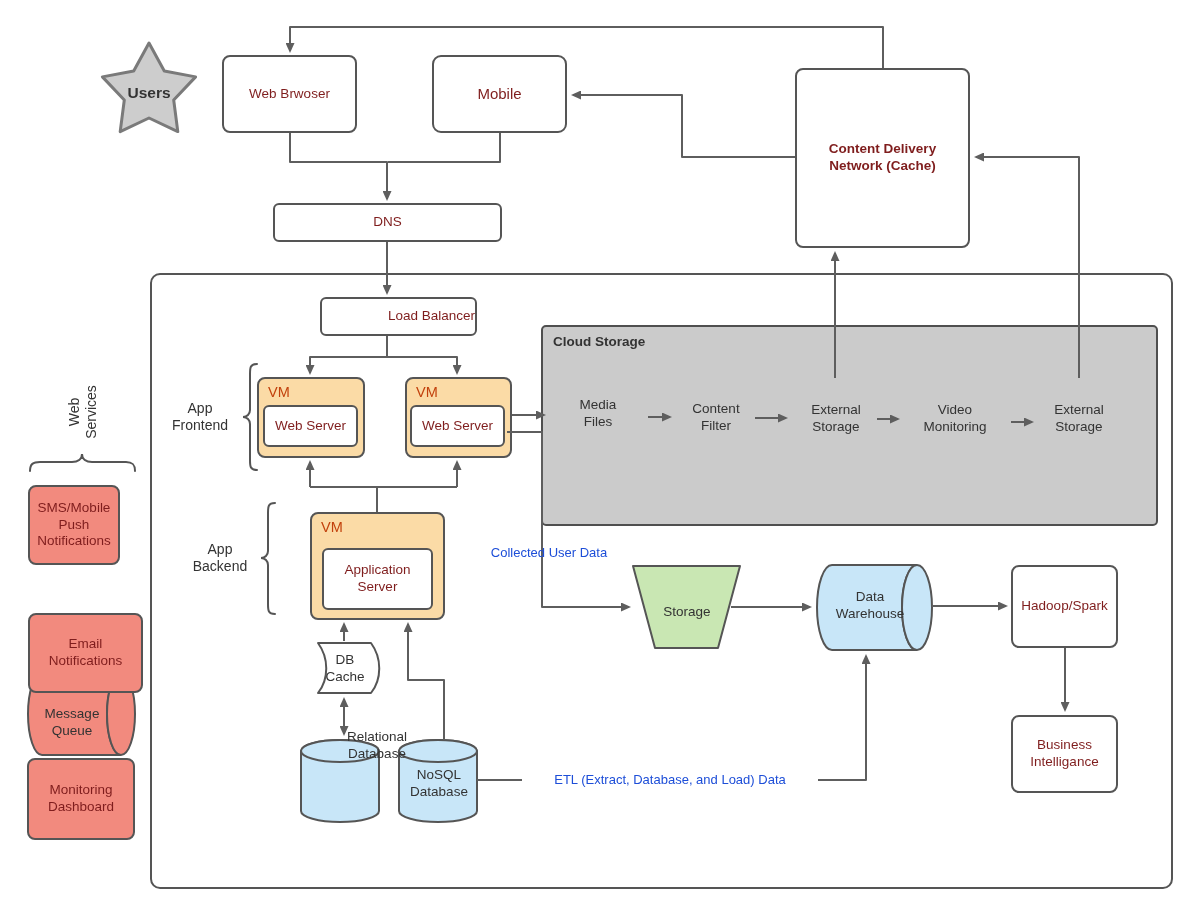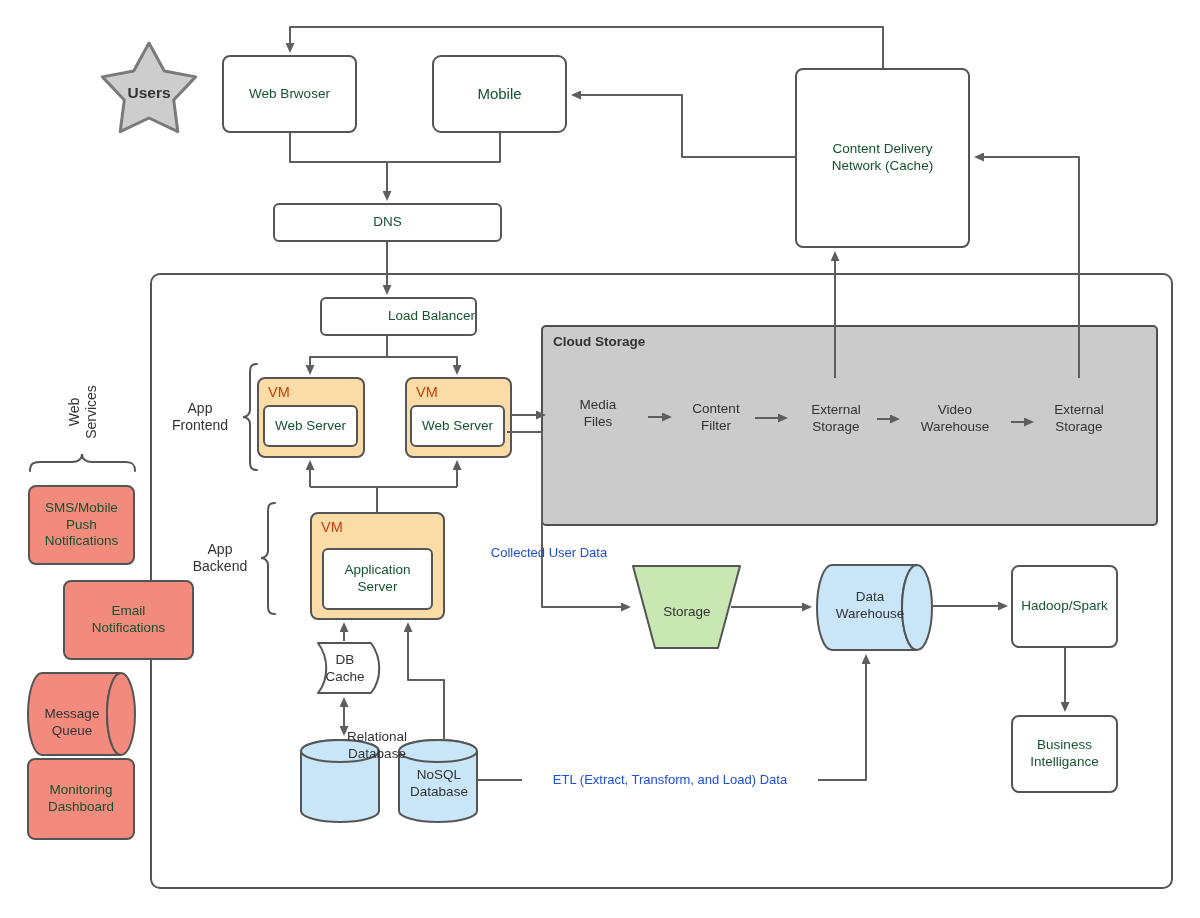--- a/index.html
+++ b/index.html
@@ -3,21 +3,21 @@
 <meta charset="utf-8">
 <style>
   html,body{margin:0;padding:0;background:#ffffff;}
   #canvas{position:relative;width:1200px;height:918px;background:#ffffff;overflow:hidden;
           font-family:"Liberation Sans",sans-serif;color:#333333;}
   svg{position:absolute;left:0;top:0;}
   #shapes{z-index:1;}
   #connectors{z-index:3;pointer-events:none;}
   .n{position:absolute;box-sizing:border-box;background:#ffffff;border:2px solid #555555;
      border-radius:8px;display:flex;align-items:center;justify-content:center;z-index:2;}
-  .n .lbl{font-size:13.5px;line-height:1.25;text-align:center;color:#14532d;}
+  .n .lbl{font-size:13.5px;line-height:1.25;text-align:center;color:#7f1d1d;}
   .orange{background:#FBDBA6;}
   .red{background:#F28A7E;}
   .boundary{background:transparent;border-radius:10px;z-index:1;}
   .cloud{background:#CBCBCB;border-color:#4F4F4F;border-radius:5px;z-index:1;}
   .txt{position:absolute;z-index:4;font-size:13.5px;line-height:1.25;text-align:center;
        display:flex;align-items:center;justify-content:center;color:#333333;}
   .vm-tag{position:absolute;left:9px;top:5px;font-size:14.5px;color:#c2410c;z-index:2;}
   .bold{font-weight:bold;}
   .rot{transform:rotate(-90deg);transform-origin:center center;}
   .edge-lbl{font-size:13px;color:#1d4ed8;}
@@ -77,21 +77,21 @@
 
   <div class="n" style="left:222px;top:55px;width:135px;height:78px;">
     <span class="lbl">Web Brwoser</span>
   </div>
   <div class="n" style="left:432px;top:55px;width:135px;height:78px;border-radius:9px;">
     <span class="lbl" style="font-size:15px;">Mobile</span>
   </div>
   <div class="n" style="left:273px;top:203px;width:229px;height:39px;border-radius:6px;">
     <span class="lbl">DNS</span>
   </div>
-  <div class="n" style="left:795px;top:68px;width:175px;height:180px;">
+  <div class="n" style="left:795px;top:68px;width:175px;height:180px;font-weight:bold;">
     <span class="lbl" style="width:122px;">Content Delivery Network (Cache)</span>
   </div>
   <div class="n" style="left:320px;top:297px;width:157px;height:39px;border-radius:6px;justify-content:flex-end;">
     <span class="lbl">Load Balancer</span>
   </div>
 
   <div class="n orange" style="left:257px;top:377px;width:108px;height:81px;">
     <span class="vm-tag">VM</span>
   </div>
   <div class="n" style="left:263px;top:405px;width:95px;height:42px;border-radius:6px;">
@@ -112,24 +112,24 @@
     <span class="lbl" style="width:80px;">Application Server</span>
   </div>
 
   <div class="n" style="left:1011px;top:565px;width:107px;height:83px;">
     <span class="lbl">Hadoop/Spark</span>
   </div>
   <div class="n" style="left:1011px;top:715px;width:107px;height:78px;">
     <span class="lbl" style="width:95px;">Business Intelligance</span>
   </div>
 
-  <div class="n red" style="left:28px;top:485px;width:107px;height:80px;">
+  <div class="n red" style="left:28px;top:485px;width:92px;height:80px;">
     <span class="lbl" style="width:100px;">SMS/Mobile Push Notifications</span>
   </div>
-  <div class="n red" style="left:28px;top:580px;width:131px;height:80px;margin-left:35px;">
+  <div class="n red" style="left:28px;top:613px;width:115px;height:80px;">
     <span class="lbl" style="width:95px;">Email Notifications</span>
   </div>
   <div class="n red" style="left:27px;top:758px;width:108px;height:82px;">
     <span class="lbl" style="width:80px;">Monitoring Dashboard</span>
   </div>
 
   <svg id="connectors" width="1200" height="918" viewBox="0 0 1200 918">
     <defs>
       <marker id="arr" markerWidth="10" markerHeight="9" refX="8" refY="4.5" orient="auto" markerUnits="userSpaceOnUse">
         <path d="M0,0 L10,4.5 L0,9 Z" fill="#5E5E5E"></path>
@@ -166,29 +166,29 @@
       <path d="M477,780 H866 V656" marker-end="url(#arr)"></path>
     </g>
   </svg>
 
   <div class="txt bold" style="left:99px;top:84px;width:100px;height:18px;font-size:15.5px;">Users</div>
   <div class="txt bold" style="left:553px;top:334px;width:130px;height:16px;justify-content:flex-start;text-align:left;">Cloud Storage</div>
 
   <div class="txt" style="left:574px;top:392px;width:48px;height:44px;">Media Files</div>
   <div class="txt" style="left:678px;top:394px;width:76px;height:48px;">Content Filter</div>
   <div class="txt" style="left:789px;top:396px;width:94px;height:46px;">External Storage</div>
-  <div class="txt" style="left:920px;top:396px;width:70px;height:46px;">Video Warehouse</div>
+  <div class="txt" style="left:920px;top:396px;width:70px;height:46px;">Video Monitoring</div>
   <div class="txt" style="left:1032px;top:396px;width:94px;height:46px;">External Storage</div>
   <div class="txt" style="left:640px;top:602px;width:94px;height:20px;">Storage</div>
   <div class="txt" style="left:830px;top:584px;width:80px;height:44px;">Data Warehouse</div>
   <div class="txt" style="left:325px;top:648px;width:40px;height:42px;">DB Cache</div>
   <div class="txt" style="left:303px;top:724px;width:76px;height:44px;margin-left:36px;">Relational Database</div>
   <div class="txt" style="left:401px;top:762px;width:76px;height:44px;">NoSQL Database</div>
   <div class="txt" style="left:30px;top:701px;width:84px;height:44px;">Message Queue</div>
 
   <div class="txt" style="left:170px;top:399px;width:60px;height:36px;font-size:14px;">App Frontend</div>
   <div class="txt" style="left:190px;top:540px;width:60px;height:36px;font-size:14px;">App Backend</div>
   <div class="txt rot" style="left:52px;top:390px;width:62px;height:44px;font-size:14px;">Web Services</div>
 
   <div class="txt edge-lbl" style="left:470px;top:545px;width:158px;height:16px;">Collected User Data</div>
-  <div class="txt edge-lbl whitebg" style="left:522px;top:771px;width:296px;height:18px;">ETL (Extract, Transform, and Load) Data</div>
+  <div class="txt edge-lbl whitebg" style="left:522px;top:771px;width:296px;height:18px;">ETL (Extract, Database, and Load) Data</div>
 
 </div>
 
 </body></html>

